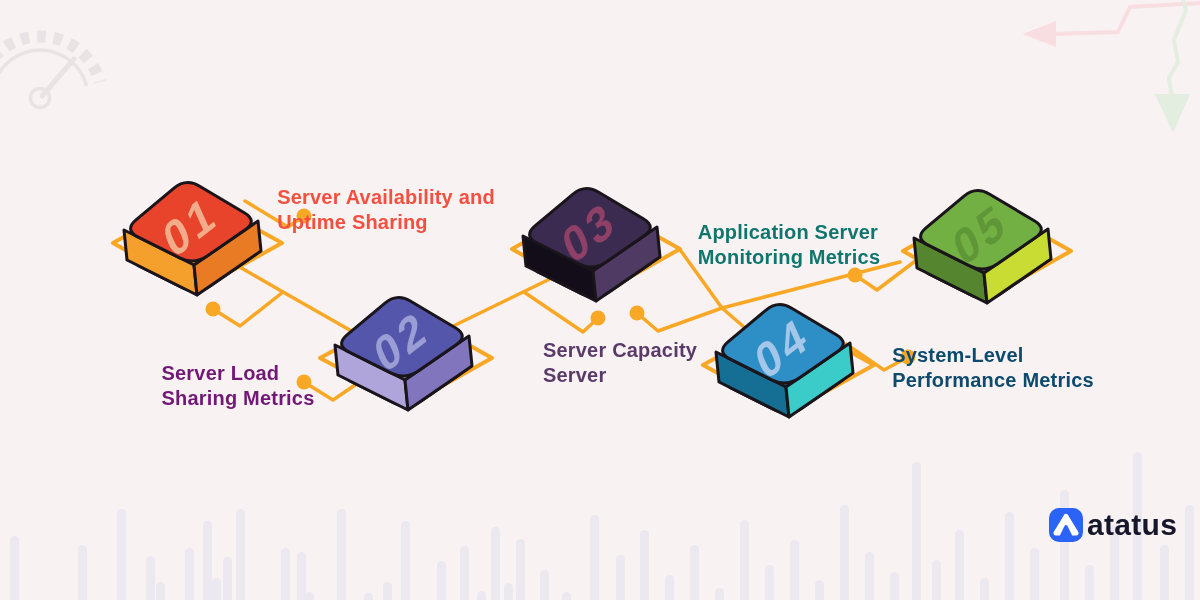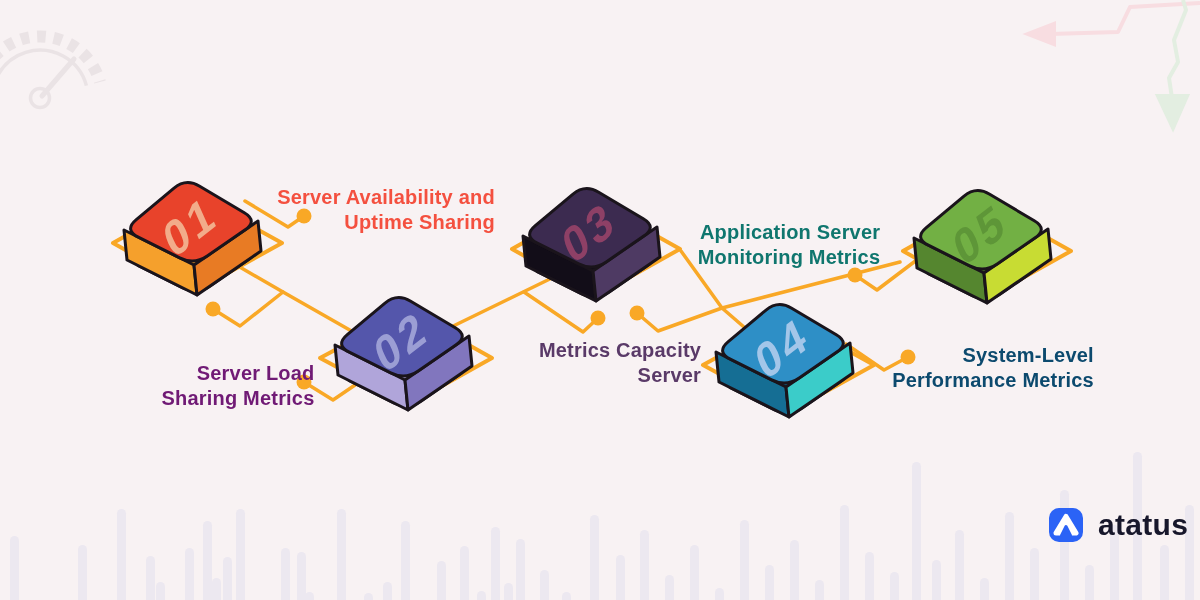--- a/index.html
+++ b/index.html
@@ -6,26 +6,26 @@
   body{
     width:1200px;height:600px;overflow:hidden;
     background:#F8F2F3;
     font-family:"Liberation Sans","DejaVu Sans",sans-serif;
     position:relative;
   }
   .stage{position:absolute;left:0;top:0;width:1200px;height:600px;}
   svg text{font-family:"Liberation Sans","DejaVu Sans",sans-serif;}
   .step-label{
     position:absolute;transform:translate(-50%,-50%);
-    text-align:right;font-size:20px;font-weight:600;
+    text-align:left;font-size:20px;font-weight:600;
     line-height:1.25;letter-spacing:.2px;white-space:nowrap;
   }
   .logo{
     position:absolute;left:1048px;top:507px;
-    display:flex;align-items:center;gap:14px;
+    display:flex;align-items:center;gap:3px;
   }
   .logo-text{font-size:30px;font-weight:700;color:#17172B;letter-spacing:.3px;}
 </style>
 </head>
 <body style="background: rgb(248, 242, 243);">
 
 <div class="stage">
 
   <svg id="scene" width="1200" height="600" viewBox="0 0 1200 600">
 
@@ -159,21 +159,21 @@
           <text transform="translate(66,48) rotate(-38) skewX(-14)" text-anchor="middle" fill="#5E9638" stroke="none" font-size="46" font-weight="bold" letter-spacing="4" dy="16">05</text>
         </g>
       </g>
   </svg>
 
   
   <div class="step-label" id="label-0" style="left: 386px; top: 210px; color: rgb(244, 80, 63);"><span>Server Availability and</span><br><span>Uptime Sharing</span></div>
 
   <div class="step-label" id="label-1" style="left: 238px; top: 386px; color: #701a75;"><span>Server Load</span><br><span>Sharing Metrics</span></div>
 
-  <div class="step-label" id="label-2" style="left: 620px; top: 363px; color: rgb(90, 58, 104);"><span>Metrics Capacity</span><br><span>Server</span></div>
+  <div class="step-label" id="label-2" style="left: 620px; top: 363px; color: rgb(90, 58, 104);"><span>Server Capacity</span><br><span>Server</span></div>
 
   <div class="step-label" id="label-3" style="left: 993px; top: 368px; color: #0c4a6e;"><span>System-Level</span><br><span>Performance Metrics</span></div>
 
   <div class="step-label" id="label-4" style="left: 789px; top: 245px; color: #0f766e;"><span>Application Server</span><br><span>Monitoring Metrics</span></div>
 
   
   <div class="logo">
     <svg width="36" height="36" viewBox="0 0 36 36">
       <rect x="1" y="1" width="34" height="34" rx="10" fill="#2B63F6"></rect>
       <polygon points="18,9.5 28,26 8,26" fill="#ffffff" stroke="#ffffff" stroke-width="5" stroke-linejoin="round"></polygon>

